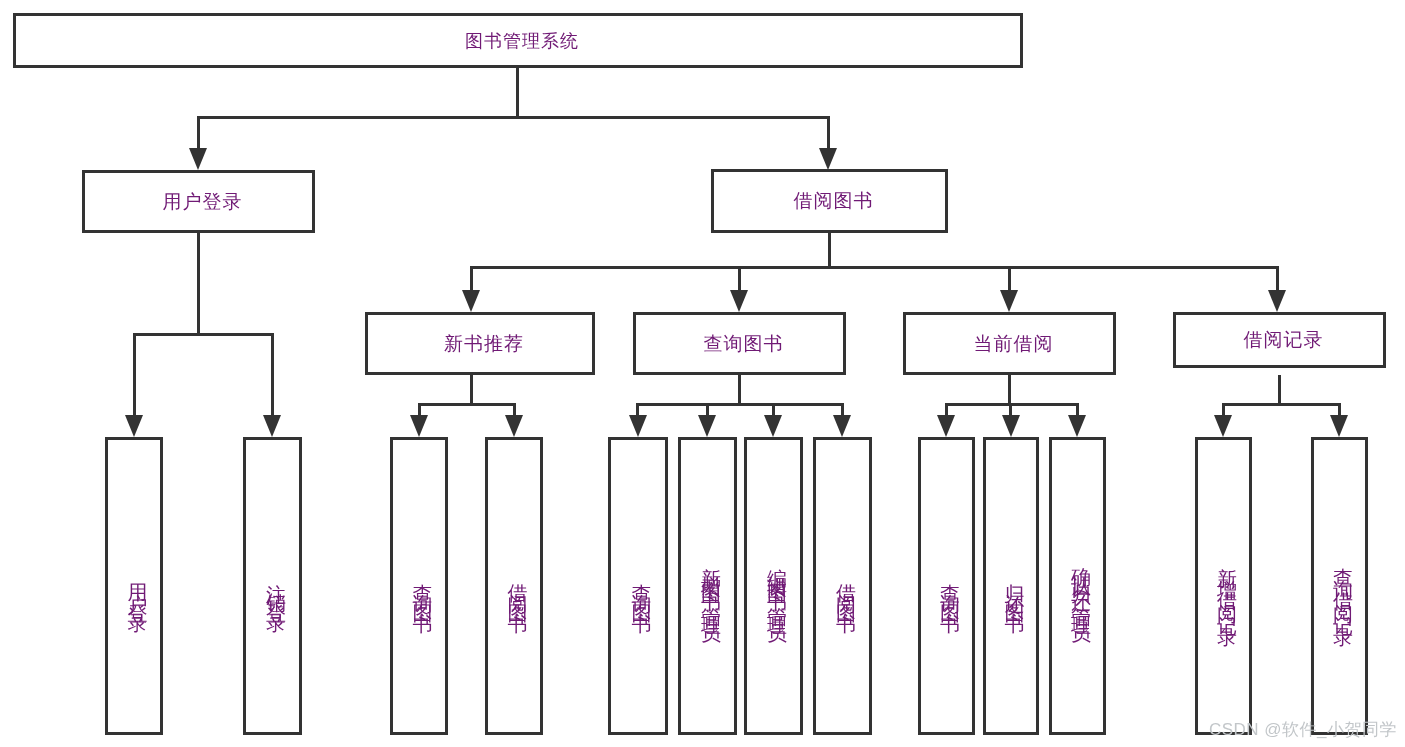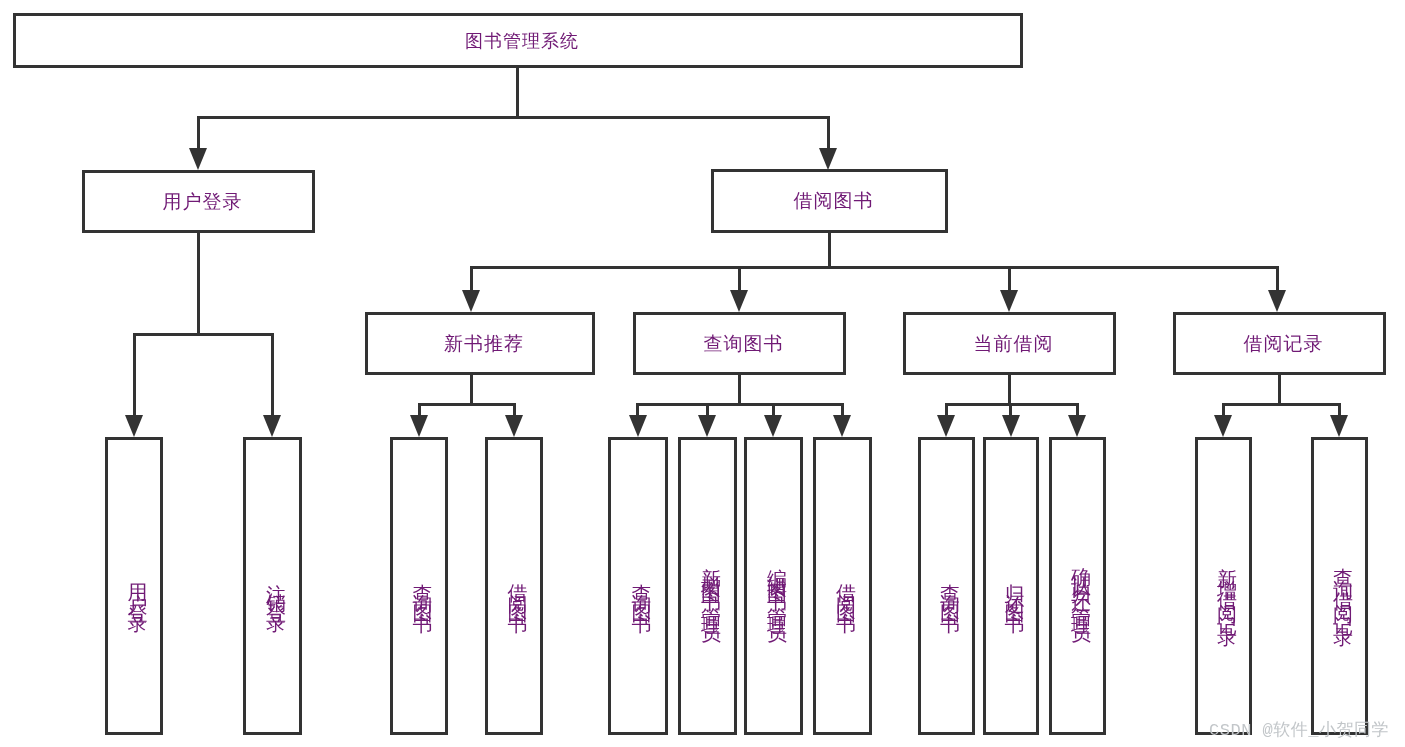--- a/index.html
+++ b/index.html
@@ -56,27 +56,26 @@
     width: 0;
     height: 0;
     border-left: 9px solid transparent;
     border-right: 9px solid transparent;
     border-top: 22px solid #333333;
     z-index: 1;
   }
   .watermark {
     position: absolute;
     top: 718px;
-    right: 16px;
+    right: 8px;
     font-size: 17px;
     color: #c2c6c9;
     letter-spacing: 0.5px;
     z-index: 5;
     white-space: nowrap;
-    font-family: Liberation Mono, monospace;
   }
 </style>
 </head>
 <body>
 
 <div id="stage">
 
   <div class="node root" style="left:13px;top:13px;width:1010px;height:55px">图书管理系统</div>
 
   <div class="vline" style="left:516px;top:68px;height:50px"></div>
@@ -103,21 +102,21 @@
   <div class="vline" style="left:738px;top:266px;height:25px"></div>
   <div class="arrow" style="left:730px;top:290px"></div>
   <div class="vline" style="left:1008px;top:266px;height:25px"></div>
   <div class="arrow" style="left:1000px;top:290px"></div>
   <div class="vline" style="left:1276px;top:266px;height:25px"></div>
   <div class="arrow" style="left:1268px;top:290px"></div>
 
   <div class="node" style="left:365px;top:312px;width:230px;height:63px">新书推荐</div>
   <div class="node" style="left:633px;top:312px;width:213px;height:63px">查询图书</div>
   <div class="node" style="left:903px;top:312px;width:213px;height:63px">当前借阅</div>
-  <div class="node" style="left:1173px;top:312px;width:213px;height:63px">借阅记录</div>
+  <div class="node" style="left:1173px;top:312px;width:213px;height:56px">借阅记录</div>
 
   <div class="vline" style="left:470px;top:375px;height:31px"></div>
   <div class="hline" style="left:418px;top:403px;width:98px"></div>
   <div class="vline" style="left:418px;top:403px;height:12px"></div>
   <div class="arrow" style="left:410px;top:415px"></div>
   <div class="vline" style="left:513px;top:403px;height:12px"></div>
   <div class="arrow" style="left:505px;top:415px"></div>
 
   <div class="vline" style="left:738px;top:375px;height:31px"></div>
   <div class="hline" style="left:636px;top:403px;width:208px"></div>

